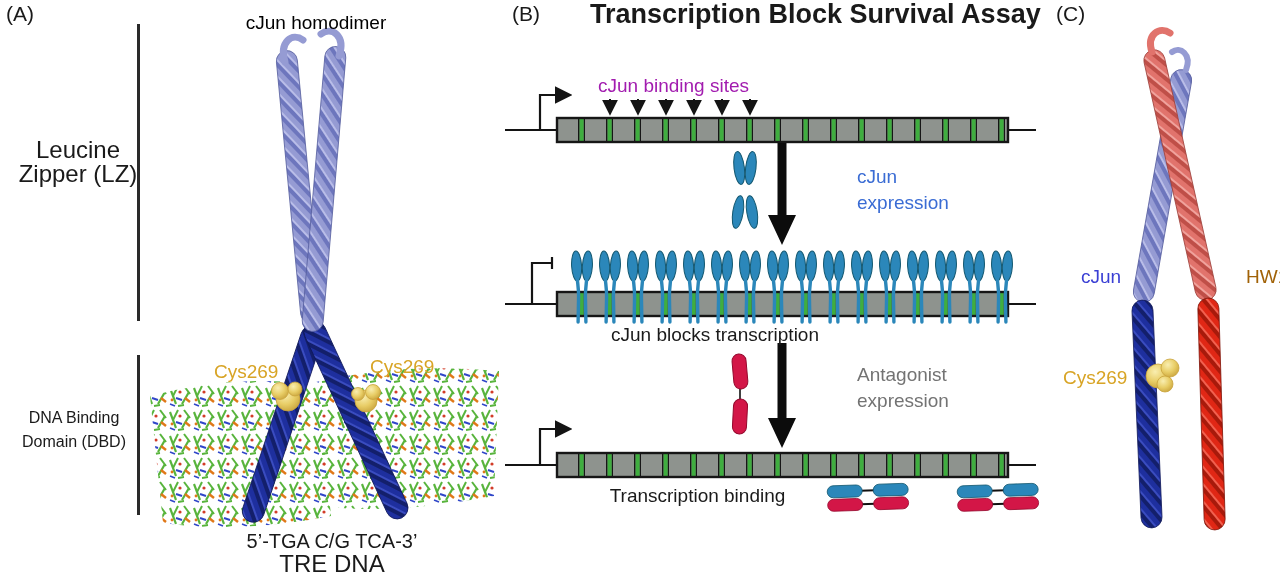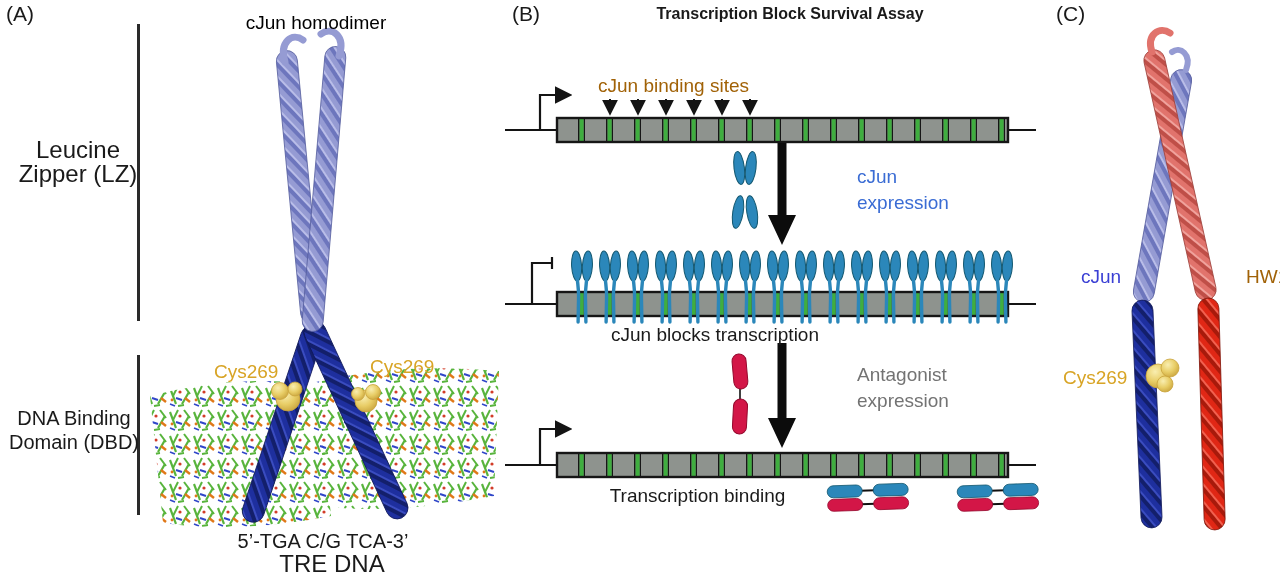--- a/index.html
+++ b/index.html
@@ -106,25 +106,25 @@
       <circle cx="358" cy="394" r="6.5" fill="url(#goldGrad)" stroke="#c9a33c" stroke-width="0.8"></circle>
     </g>
   </svg>
 
   <div class="tag" style="left:6px;top:2px">(A)</div>
   <div class="lbl ctr" style="left:216px;top:12px;width:200px;color:#000000">cJun homodimer</div>
   <div class="bracket" style="left:137px;top:24px;height:297px"></div>
   <div class="bracket" style="left:137px;top:355px;height:160px"></div>
   <div class="lbl ctr preline" style="left:8px;top:138px;width:140px;font-size:24px;line-height:24px">Leucine
 Zipper (LZ)</div>
-  <div class="lbl ctr preline" style="left:4px;top:406px;width:140px;font-size:20px;line-height:24px">DNA Binding
+  <div class="lbl ctr preline" style="left:4px;top:406px;width:140px;font-size:16px;line-height:24px">DNA Binding
 Domain (DBD)</div>
   <div class="lbl" style="left:214px;top:361px;color:#d8a425">Cys269</div>
   <div class="lbl" style="left:370px;top:356px;color:#d8a425">Cys269</div>
-  <div class="lbl ctr" style="left:208px;top:530px;width:230px;font-size:20px">5’-TGA C/G TCA-3’</div>
+  <div class="lbl ctr" style="left:217px;top:530px;width:230px;font-size:20px">5’-TGA C/G TCA-3’</div>
   <div class="lbl ctr" style="left:217px;top:553px;width:230px;font-size:24px">TRE DNA</div>
 
   <svg width="540" height="579" viewBox="0 0 540 579" style="left:505px;top:0">
 
     <g>
       <path d="M0,130 H52" stroke="#141414" stroke-width="2.2" fill="none"></path>
       <path d="M35,130 V95 H62" stroke="#141414" stroke-width="2.2" fill="none" marker-end="url(#ah)"></path>
     </g>
     <g>
       <line x1="105" y1="99" x2="105" y2="111" stroke="#141414" stroke-width="2" marker-end="url(#ah)"></line>
@@ -185,22 +185,22 @@
     <rect x="52" y="453" width="451" height="24" fill="url(#gpat)" stroke="#161616" stroke-width="2.4"></rect>
     <path d="M503,465 H531" stroke="#141414" stroke-width="2"></path>
 
     <g>
       <use href="#hetgrp" transform="translate(322,486) rotate(-2)"></use>
       <use href="#hetgrp" transform="translate(452,486) rotate(-2)"></use>
     </g>
   </svg>
 
   <div class="tag" style="left:512px;top:2px">(B)</div>
-  <div class="lbl ctr" style="left:590px;top:3px;width:400px;font-size:16px;font-weight:bold">Transcription Block Survival Assay</div>
-  <div class="lbl" style="left:598px;top:75px;color:#a16207">cJun binding sites</div>
+  <div class="lbl ctr" style="left:590px;top:3px;width:400px;font-size:27px;font-weight:bold">Transcription Block Survival Assay</div>
+  <div class="lbl" style="left:598px;top:75px;color:#a21caf">cJun binding sites</div>
   <div class="lbl preline" style="left:857px;top:164px;line-height:26px;color:#3a6cd4">cJun
 expression</div>
   <div class="lbl ctr" style="left:565px;top:324px;width:300px">cJun blocks transcription</div>
   <div class="lbl preline" style="left:857px;top:362px;line-height:26px;color:#737373">Antagonist
 expression</div>
   <div class="lbl ctr" style="left:550px;top:485px;width:295px">Transcription binding</div>
 
   <svg width="240" height="579" viewBox="0 0 240 579" style="left:1040px;top:0">
     <g>
       <rect x="112" y="68" width="21" height="236" rx="10.5" fill="url(#patLZ)" stroke="#565e9e" stroke-width="0.8" transform="rotate(10 122.5 186)"></rect>

